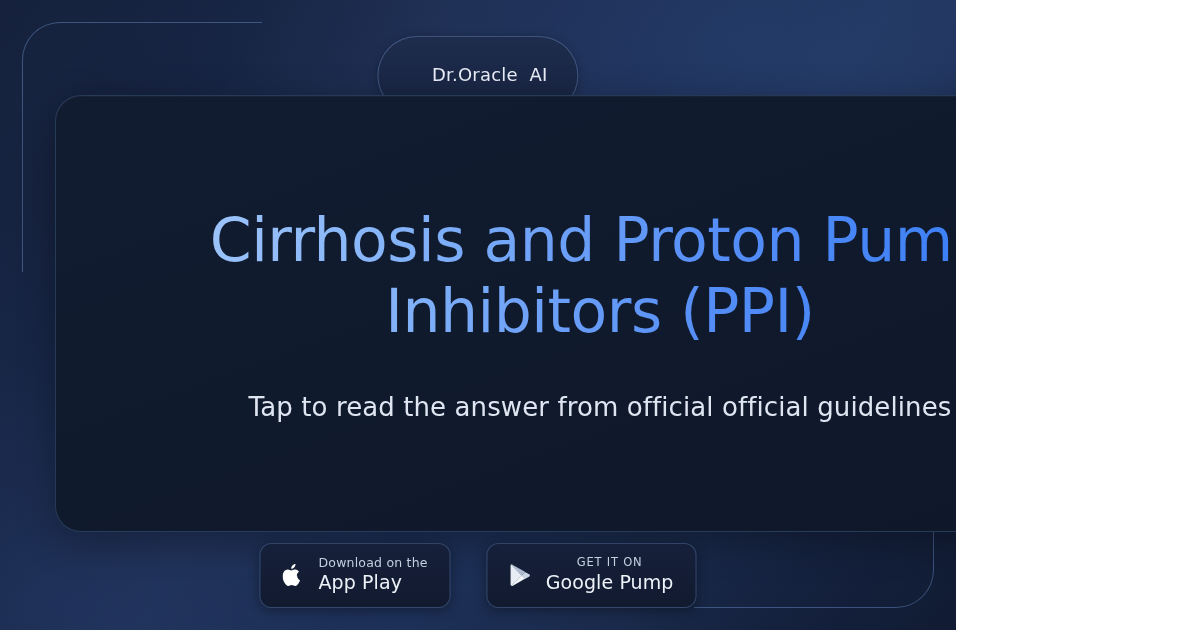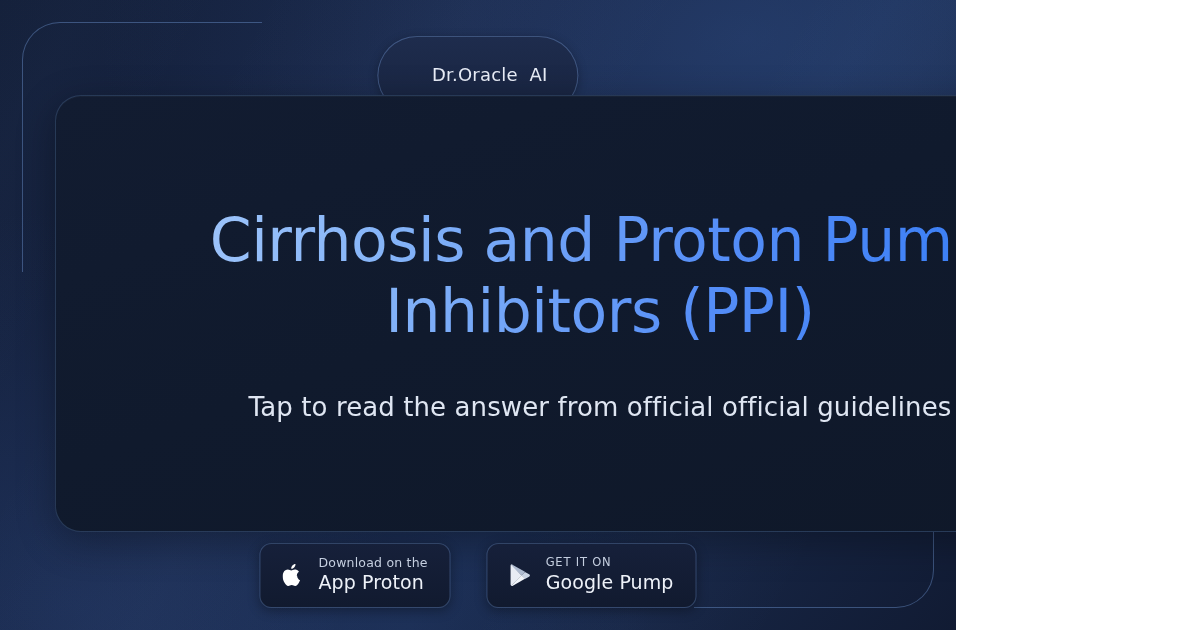--- a/index.html
+++ b/index.html
@@ -137,21 +137,21 @@
     font-size:12.5px;
     color:#c5cfe0;
     letter-spacing:0.2px;
     margin-bottom:2px;
   }
   .store-big{
     font-size:19px;
     color:#eef2f9;
     letter-spacing:0.1px;
   }
-  .store-small.caps{ font-size:11.5px; letter-spacing:0.8px; }
+  .store-small.caps{ font-size:11.5px; letter-spacing:0.8px;text-align:center; }
 </style>
 </head>
 <body>
 
 <div class="stage">
 
   <div class="sheen"></div>
 
   <div class="corner corner-tl"></div>
   <div class="corner corner-br"></div>
@@ -169,21 +169,21 @@
 
     <div class="store-btn">
       <span class="store-icon">
         <svg width="20" height="24" viewBox="0 0 20 24" aria-hidden="true">
           <path fill="#ffffff" d="M14.3 12.7c0-2.6 2.1-3.9 2.2-4-1.2-1.8-3.1-2-3.8-2.1-1.6-.2-3.1 1-3.9 1-.8 0-2.1-1-3.4-1C3.7 6.6 2 7.6 1 9.4c-1.9 3.3-.5 8.2 1.4 10.9.9 1.3 2 2.8 3.4 2.7 1.4-.1 1.9-.9 3.5-.9 1.6 0 2.1.9 3.5.8 1.5 0 2.4-1.3 3.3-2.7 1-1.5 1.5-3 1.5-3.1-.1 0-2.9-1.1-2.9-4.4z"></path>
           <path fill="#ffffff" d="M11.9 4.3c.7-.9 1.2-2.1 1.1-3.3-1.1 0-2.4.7-3.1 1.6-.7.8-1.3 2-1.1 3.2 1.2.1 2.4-.6 3.1-1.5z"></path>
         </svg>
       </span>
       <span class="store-txt">
         <span class="store-small">Download on the</span>
-        <span class="store-big">App Proton</span>
+        <span class="store-big">App Play</span>
       </span>
     </div>
 
     <div class="store-btn">
       <span class="store-icon">
         <svg width="22" height="24" viewBox="0 0 22 24" aria-hidden="true">
           <path fill="#e8ecf4" d="M2.6 1.4c-.3.3-.5.8-.5 1.4v18.4c0 .6.2 1.1.5 1.4l.1.1 10.3-10.3v-.2L2.7 1.3l-.1.1z"></path>
           <path fill="#c9d3e3" d="M16.4 15.9l-3.4-3.4v-.2l3.4-3.4.1.1 4.1 2.3c1.2.7 1.2 1.8 0 2.4l-4.2 2.2z"></path>
           <path fill="#f2f5fa" d="M16.5 15.8L13 12.3 2.6 22.7c.4.4 1.1.5 1.8.1l12.1-7z"></path>
           <path fill="#aebbd0" d="M16.5 8.8L4.4 1.9c-.7-.4-1.4-.4-1.8.1l10.4 10.3 3.5-3.5z"></path>

